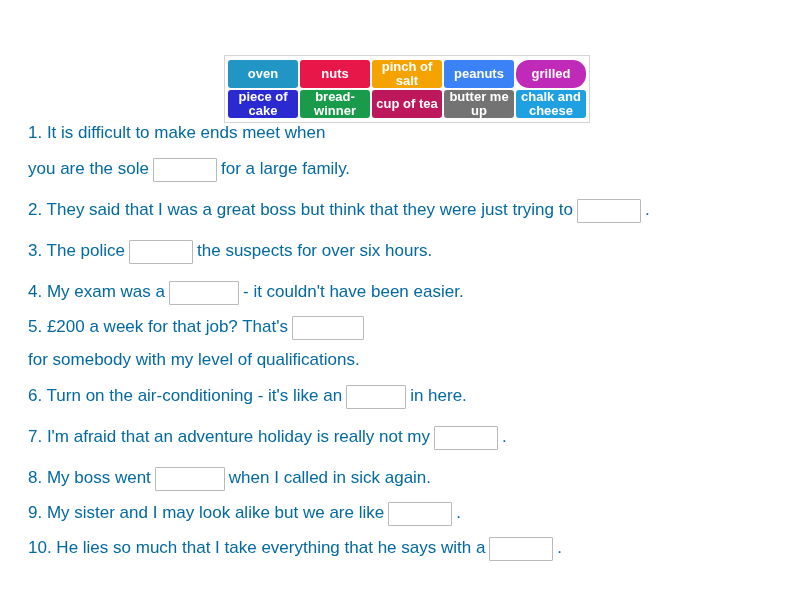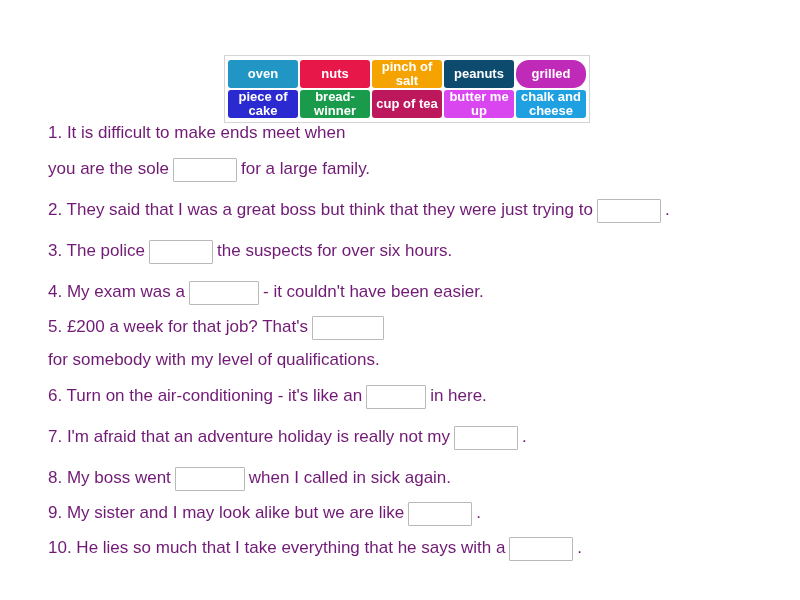--- a/index.html
+++ b/index.html
@@ -61,25 +61,24 @@
   .questions {
     position: absolute;
     left: 28px;
     top: 124px;
     width: 752px;
   }
 
   .qline {
     font-size: 17px;
     line-height: 1.0;
-    color: #701a75;
+    color: #0369a1;
     white-space: nowrap;
     display: block;
     margin-bottom: 17px;
-    margin-left: 20px;
   }
 
   .qline.tight { margin-bottom: 11px; }
 
   .blank {
     display: inline-block;
     vertical-align: middle;
     width: 62px;
     height: 22px;
     border: 1px solid #b9b9b9;
@@ -103,38 +102,38 @@
     <div class="wordbank-row">
       <div class="chip" style="background: rgb(33, 150, 196);">
           <span>oven</span>
         </div>
       <div class="chip" style="background: rgb(232, 23, 74);">
           <span>nuts</span>
         </div>
       <div class="chip" style="background: rgb(244, 163, 0);">
           <span>pinch of salt</span>
         </div>
-      <div class="chip" style="background: #0c4a6e;">
+      <div class="chip" style="background: #3b82f6;">
           <span>peanuts</span>
         </div>
       <div class="chip" style="background: rgb(192, 42, 184); border-radius: 13px;">
           <span>grilled</span>
         </div>
     </div>
     <div class="wordbank-row">
       <div class="chip" style="background: rgb(42, 42, 208); justify-content: center;">
           <span>piece of cake</span>
         </div>
       <div class="chip" style="background: rgb(26, 154, 75);">
           <span>bread-winner</span>
         </div>
       <div class="chip" style="background: #be185d;">
           <span>cup of tea</span>
         </div>
-      <div class="chip" style="background: #d946ef; align-items: center;">
+      <div class="chip" style="background: #737373; align-items: center;">
           <span>butter me up</span>
         </div>
       <div class="chip" style="background: rgb(31, 160, 224);">
           <span>chalk and cheese</span>
         </div>
     </div>
   </div>
 
   <div class="questions">
 

